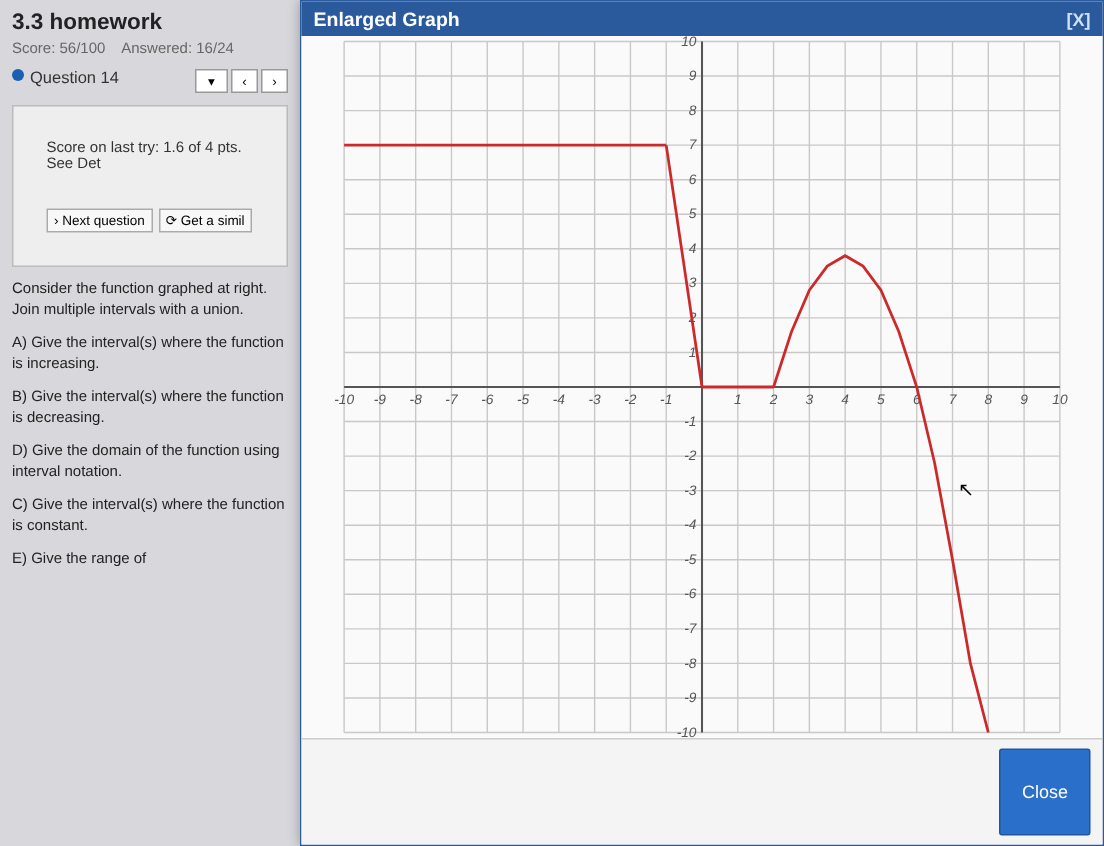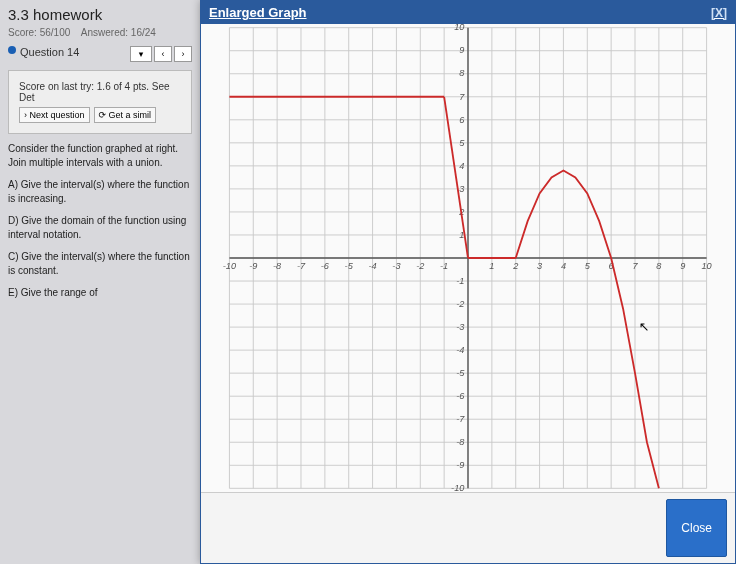--- a/index.html
+++ b/index.html
@@ -14,40 +14,40 @@
   .bg {
     position: absolute;
     left: 0; top: 0;
     width: 200px;
     height: 564px;
     background: #d8d8dc;
     padding: 6px 8px;
     font-size: 12px;
     color: #333;
   }
-  .hw-title { font-size: 15px; font-weight: normal; color: #222; }
+  .hw-title { font-size: 15px; font-weight: bold; color: #222; }
   .hw-score { font-size: 10px; color: #666; margin: 4px 0 8px; }
   .q-row { display: flex; gap: 4px; margin-bottom: 8px; }
   .q-dot { width: 8px; height: 8px; border-radius: 50%; background: #1a5fb4; display: inline-block; }
   .q-label { font-size: 11px; color: #333; }
   .q-nav { display: flex; gap: 2px; margin-left: auto; }
   .q-nav button {
     width: 18px; height: 16px; font-size: 9px; background: #fff;
     border: 1px solid #999; cursor: pointer; line-height: 14px;
   }
   .q-nav .dd { width: 22px; }
   .panel {
-    background: #eee; border: 1px solid #bbb; padding: 10px;
+    background: #eee; border: 1px solid #bbb; padding: 22px;
     font-size: 10px; color: #333; margin-bottom: 6px;
   }
   .panel .score-line { margin-bottom: 4px; }
   .panel .btns { display: flex; gap: 4px; }
   .panel .btns button {
     font-size: 9px; padding: 2px 4px; background: #f8f8f8;
-    border: 1px solid #aaa; cursor: pointer;
+    border: 1px solid #aaa; cursor: pointer; margin-top: 20px;
   }
   .problem-text { font-size: 10px; line-height: 1.4; color: #222; }
   .problem-text p { margin: 8px 0; }
 
   .modal {
     position: absolute;
     left: 200px; top: 0;
     width: 536px; height: 564px;
     background: #fff;
     border: 1px solid #2a5a9c;
@@ -56,21 +56,20 @@
   }
   .modal-header {
     background: #2a5a9c;
     color: #fff;
     font-size: 13px;
     font-weight: bold;
     padding: 4px 8px;
     display: flex;
     justify-content: space-between;
     align-items: center;
-    text-decoration: underline;
   }
   .modal-header .close-x {
     cursor: pointer; font-size: 12px;
     color: #cfe0f5;
   }
   .graph-wrap {
     flex: 1;
     position: relative;
     background: #fafafa;
     overflow: hidden;
@@ -116,20 +115,21 @@
     <div class="score-line">Score on last try: 1.6 of 4 pts. See Det</div>
     <div class="btns">
       <button>› Next question</button>
       <button>⟳ Get a simil</button>
     </div>
   </div>
 
   <div class="problem-text">
     <p>Consider the function graphed at right. Join multiple intervals with a union.</p>
     <p>A)  Give the interval(s) where the function is increasing.</p>
+    <p>B)  Give the interval(s) where the function is decreasing.</p>
     <p>D)  Give the domain of the function using interval notation.</p>
     <p>C)  Give the interval(s) where the function is constant.</p>
     <p>E)  Give the range of</p>
   </div>
 </div>
 
 <div class="modal">
   <div class="modal-header">
     <span>Enlarged Graph</span>
     <span class="close-x">[X]</span>

